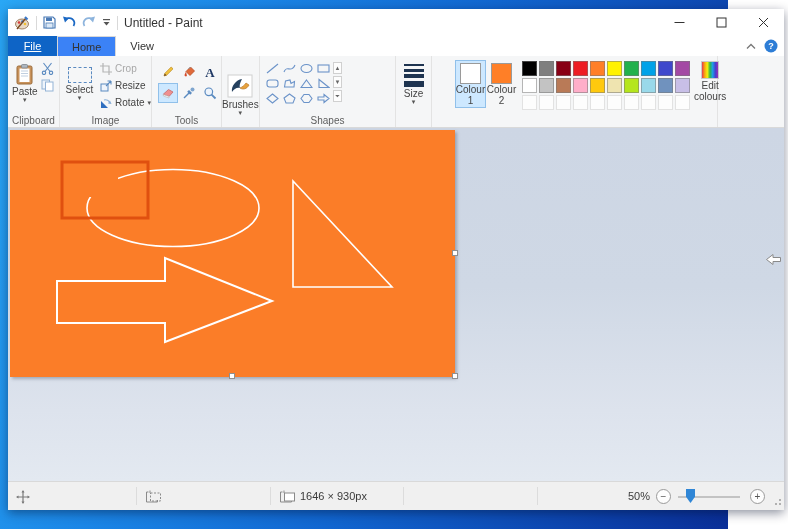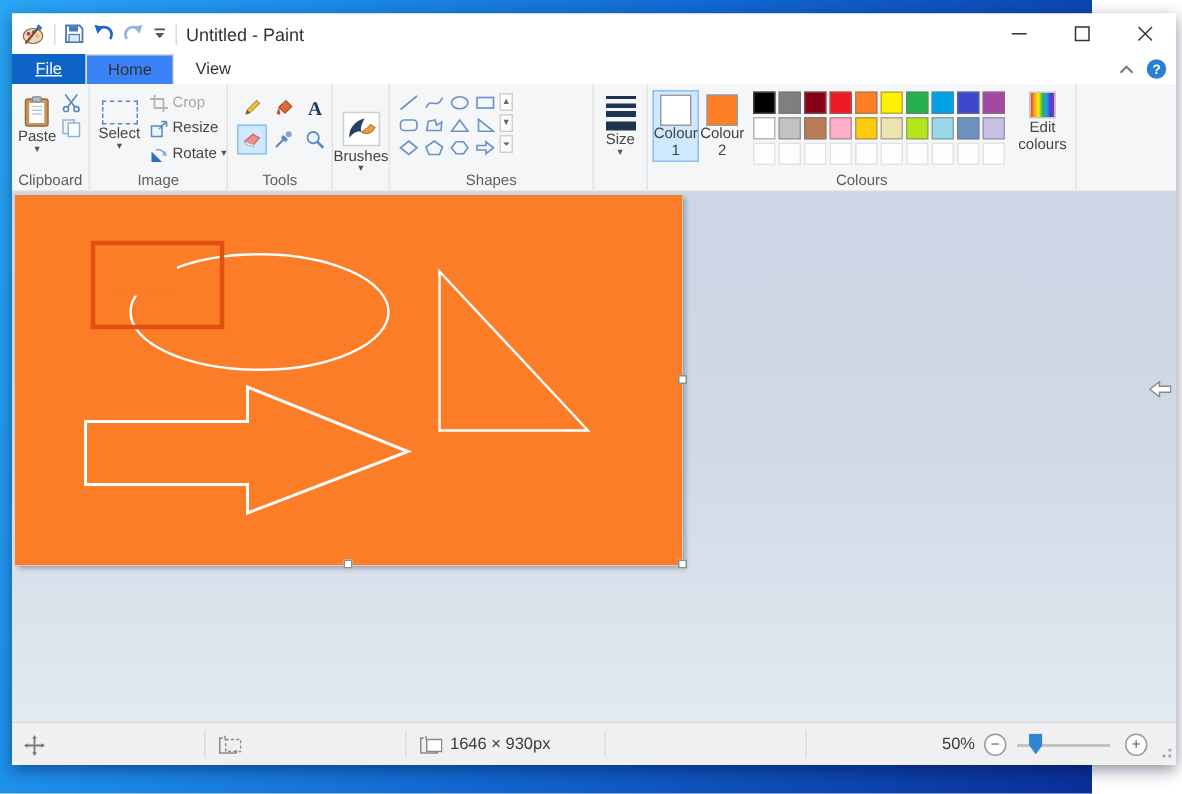--- a/index.html
+++ b/index.html
@@ -50,42 +50,42 @@
   .img-side { display:flex; flex-direction:column; gap:2px; margin-left:4px; padding-top:1px; }
   .img-item { display:flex; align-items:center; gap:3px; height:15px; }
 
   
   .g-tools { width:70px; }
   .tools-grid { display:grid; grid-template-columns:repeat(3,20px); grid-auto-rows:20px; gap:1px; padding:6px 0 0 6px; }
   .tool-cell { display:flex; align-items:center; justify-content:center; border:1px solid transparent; }
   .tool-selected { background:#cde8ff; border:1px solid #90c0ea; }
 
   
-  .g-brush { width:38px; align-items:flex-end; justify-content:center; }
+  .g-brush { width:38px; align-items:flex-start; justify-content:center; }
   .g-brush .big-btn { padding-top:6px; }
 
   
   .g-shapes { width:136px; }
   .shapes-row { display:flex; padding:5px 0 0 4px; }
   .shapes-grid { display:grid; grid-template-columns:repeat(4,16px); grid-auto-rows:14px; gap:1px; }
   .shape-cell { display:flex; align-items:center; justify-content:center; }
   .shape-scroll { display:flex; flex-direction:column; gap:2px; margin-left:2px; padding-top:1px; }
   .scroll-btn { width:9px; height:12px; border:1px solid #d0d0d0; background:#fdfdfd; font-size:6px; color:#666; display:flex; align-items:center; justify-content:center; }
   .of-col { margin-left:6px; display:flex; flex-direction:column; gap:6px; padding-top:3px; }
   .of-item { display:flex; align-items:center; gap:3px; }
 
   
   .g-size { width:36px; align-items:center; }
   .g-size .big-btn { padding-top:8px; }
   .size-bars { display:flex; flex-direction:column; gap:2.5px; width:20px; }
   .size-bars div { background:#1e3450; width:100%; }
 
   
   .g-colours { width:286px; }
-  .colours-row { display:flex; padding:4px 0 0 3px; align-items:flex-start; }
+  .colours-row { display:flex; padding:4px 0 0 3px; align-items:flex-start;margin-left:20px; }
   .colour-box { width:31px; display:flex; flex-direction:column; align-items:center; padding:2px 0 1px; border:1px solid transparent; }
   .colour-box .sw { width:21px; height:21px; border:1px solid #9a9a9a; }
   .colour-box .cl { font-size:10px; color:#444; text-align:center; line-height:11px; width:30px; }
   .colour-selected { background:#cde8ff; border:1px solid #90c0ea; }
   .palette { display:grid; grid-template-columns:repeat(10,15px); grid-auto-rows:15px; gap:2px; margin-left:5px; padding-top:1px; }
   .swatch { width:15px; height:15px; border:1px solid rgba(120,120,120,.55); }
   .swatch.empty { background:#fdfdfd; border:1px solid #e2e2e2; }
   .editcol-btn { width:42px; display:flex; flex-direction:column; align-items:center; margin-left:4px; padding-top:1px; }
   .rainbow { width:18px; height:18px; border:1px solid #c9c9c9;
     background:linear-gradient(90deg,#e8384f,#f8a50e,#f6ef0c,#2db54b,#1f9ce8,#4242d0,#9a2fb4); }
@@ -464,21 +464,20 @@
               <div class="swatch empty"></div>
               <div class="swatch empty"></div>
               <div class="swatch empty"></div>
               <div class="swatch empty"></div>
             </div>
           <div class="editcol-btn">
             <div class="rainbow"></div>
             <span class="cl">Edit colours</span>
           </div>
         </div>
-        <span class="rgroup-label">Colours</span>
       </div>
 
     </div>
 
     <div class="workarea">
       <svg class="canvas-svg" width="445" height="247" viewBox="0 0 445 247">
         <rect class="cv-bg" x="0" y="0" width="445" height="247"></rect>
         <ellipse class="cv-stroke" cx="163" cy="78" rx="86" ry="38.5"></ellipse>
         <rect class="cv-erase" x="62" y="31" width="46" height="36"></rect>
         <rect class="cv-rect" x="52" y="32" width="86" height="56"></rect>

